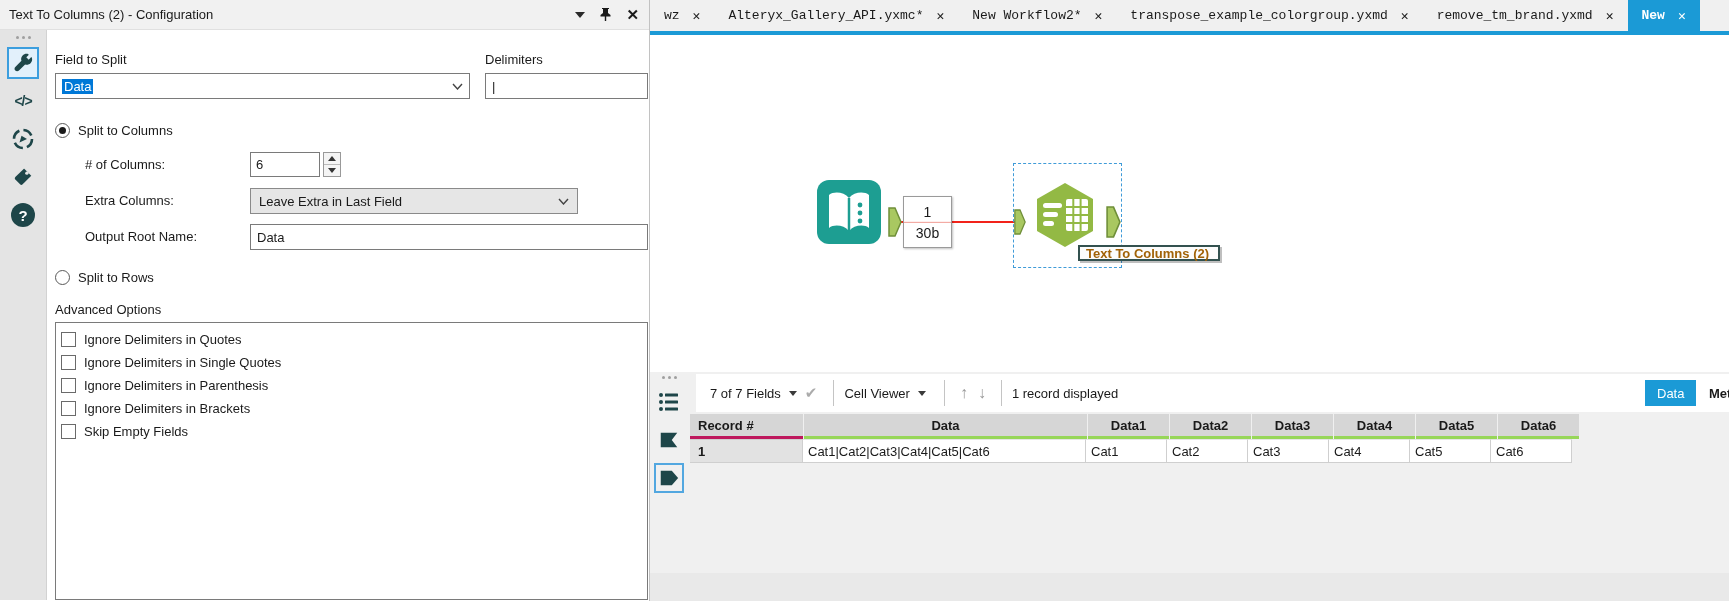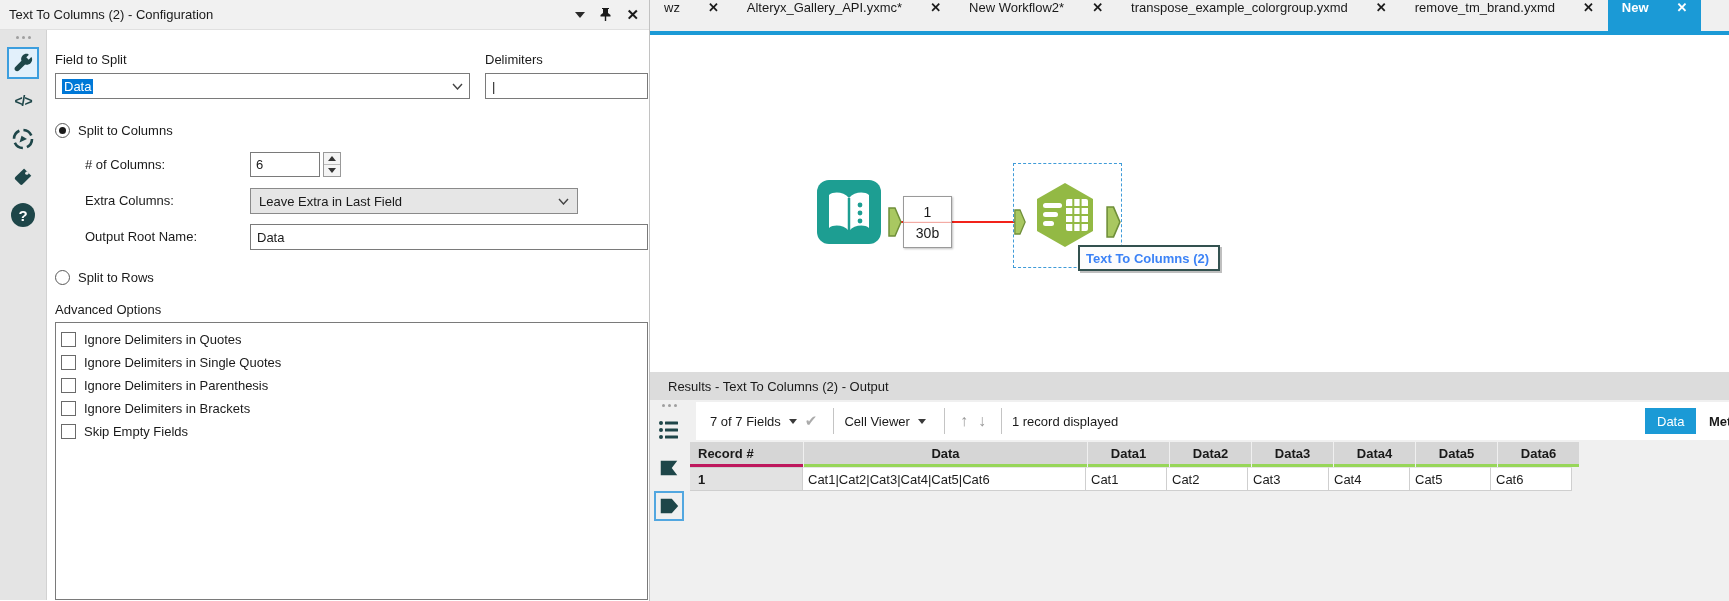--- a/index.html
+++ b/index.html
@@ -41,32 +41,32 @@
   .spinbtns span:first-child { border-bottom:1px solid #bbb; }
   .tri-up { width:0; height:0; border-left:4px solid transparent; border-right:4px solid transparent; border-bottom:5px solid #333; }
   .tri-dn { width:0; height:0; border-left:4px solid transparent; border-right:4px solid transparent; border-top:5px solid #333; }
   .listbox { position:absolute; left:7px; top:292px; width:593px; height:calc(100% - 292px); background:#fff; border:1px solid #7a7a7a; padding:5px 0 0 5px; }
   .adv-row { display:flex; align-items:center; gap:8px; height:23px; cursor:pointer; }
   .cb { width:15px; height:15px; background:#fff; border:1px solid #6a6a6a; }
 
   
   .right { position:absolute; left:650px; top:0; width:1079px; height:601px; }
   .tabbar { height:31px; background:#f0f0f0; display:flex; align-items:stretch; overflow:hidden; white-space:nowrap; }
-  .tab { display:flex; gap:28px; padding:0 14px; font-size:13px; cursor:pointer; flex:0 0 auto; }
+  .tab { display:flex; align-items:center; gap:13px; padding:0 14px; font-size:13px; cursor:pointer; flex:0 0 auto;font-family:Liberation Mono, monospace; }
   .tab .tab-close { font-weight:bold; font-size:13px; }
   .tab.active { background:#1b9ad6; color:#fff; font-weight:bold; }
   .accentline { height:4px; background:#1b9ad6; }
 
   .canvas { position:relative; height:337px; background:#fff; overflow:hidden; }
   .tool { position:absolute; cursor:pointer; }
   .conn-line { position:absolute; left:250px; top:186px; width:116px; height:2px; background:#f2231a; }
   .annotation { position:absolute; left:253px; top:161px; width:49px; height:52px; background:rgba(255,255,255,0.93); border:1px solid #9a9a9a; box-shadow:1px 1px 2px rgba(0,0,0,0.25); display:flex; flex-direction:column; align-items:center; justify-content:center; font-size:14px; }
   .annotation .ann-div { width:100%; height:1px; background:#f3aba4; margin:2px 0; }
   .sel-rect { position:absolute; left:363px; top:128px; width:109px; height:105px; border:1px dashed #3f9bd8; }
-  .tooltip { position:absolute; left:428px; top:210px; height:26px; background:#fcfcfc; border:2px solid #33514f; box-shadow:2px 2px 0 rgba(0,0,0,0.25); font-weight:bold; font-size:13px; color:#3b82f6; display:flex; align-items:center; padding:0 9px 0 6px; }
+  .tooltip { position:absolute; left:428px; top:210px; height:16px; background:#fcfcfc; border:2px solid #33514f; box-shadow:2px 2px 0 rgba(0,0,0,0.25); font-weight:bold; font-size:13px; color:#a16207; display:flex; align-items:center; padding:0 9px 0 6px; }
   .anchor { position:absolute; }
   .anchor svg { display:block; }
 
   
   .results { height:229px; }
   .res-header { height:28px; background:#dcdcdc; display:flex; align-items:center; padding-left:18px; font-size:13px; }
   .res-body { position:relative; height:201px; background:#f0f0f0; overflow:hidden; }
   .res-strip { position:absolute; left:0; top:0; width:38px; height:100%; display:flex; flex-direction:column; align-items:center; padding-top:4px; }
   .res-icon { width:30px; height:30px; display:flex; align-items:center; justify-content:center; margin-bottom:8px; cursor:pointer; }
   .res-icon.selected { border:2px solid #52a7e0; }
@@ -300,23 +300,20 @@
             <polygon points="1,1 7,1 13,15 7,29 1,29" fill="#a9c861" stroke="#6f8f39" stroke-width="1.5"></polygon>
           </svg>
       </span>
 
       <div class="tooltip">
         <span>Text To Columns (2)</span>
       </div>
     </div>
 
     <div class="results">
-      <div class="res-header">
-        <span>Results - Text To Columns (2) - Output</span>
-      </div>
       <div class="res-body">
         <div class="res-strip">
           <span class="grip">
               <i></i>
               <i></i>
               <i></i>
             </span>
           <span class="res-icon">
             <svg width="24" height="24" viewBox="0 0 24 24" fill="#1e4649">
                 <circle cx="4" cy="5" r="2"></circle>

